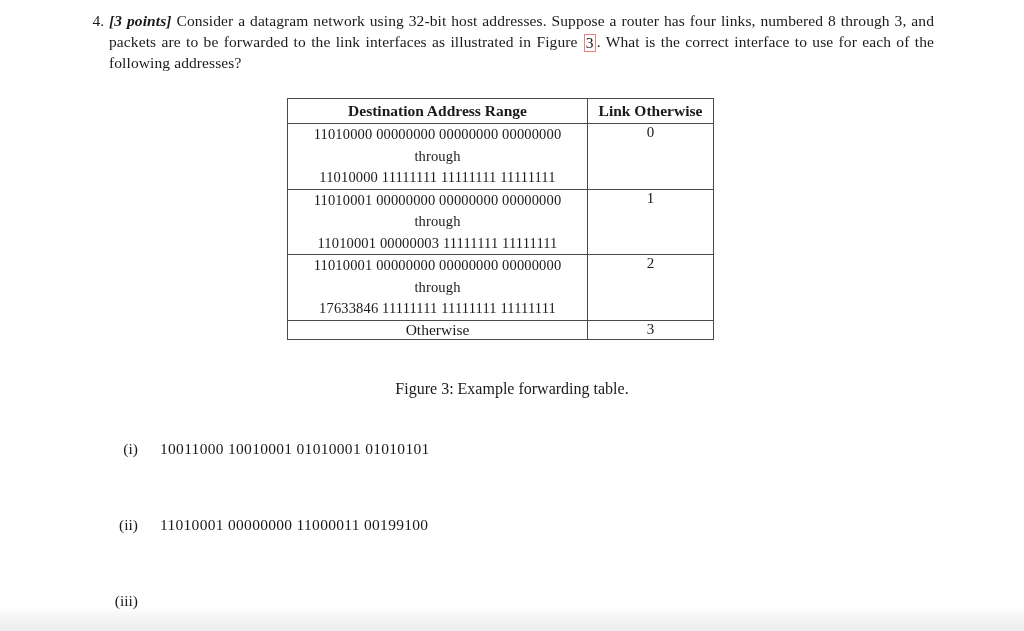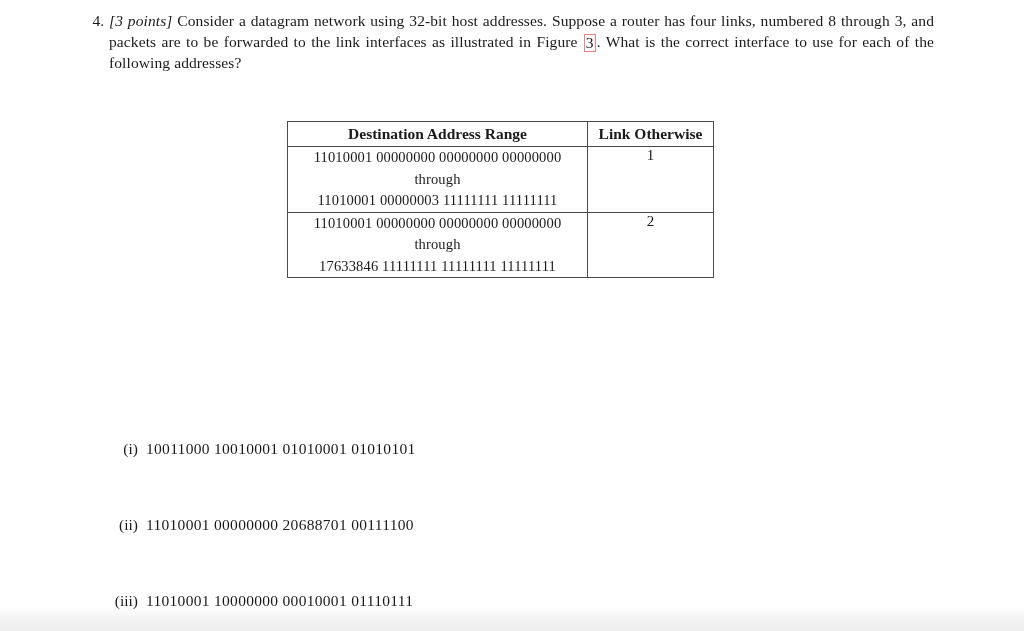--- a/index.html
+++ b/index.html
@@ -45,37 +45,37 @@
   .q-body {
     margin-left: 31px;
     font-size: 15.5px;
     line-height: 21px;
     text-align: justify;
     text-justify: inter-word;
     letter-spacing: 0.1px;
   }
   .points {
     font-style: italic;
-    font-weight: normal;
+    font-weight: bold;
   }
   .ref-box {
     display: inline-block;
     border: 1px solid #f08080;
     padding: 0px 1px;
     line-height: 16px;
     margin: 0 1px;
     position: relative;
     top: 1px;
   }
 
   
   .fwd-table-wrap {
     position: absolute;
     left: 287px;
-    top: 121px;
+    top: 98px;
   }
   table.fwd-table {
     border-collapse: collapse;
     font-size: 14.5px;
     table-layout: fixed;
   }
   table.fwd-table th,
   table.fwd-table td {
     border: 1px solid #4a4a4a;
     text-align: center;
@@ -137,21 +137,21 @@
   }
   .item-label {
     position: absolute;
     left: 0;
     top: 0;
     width: 38px;
     text-align: right;
   }
   .item-value {
     position: absolute;
-    left: 46px;
+    left: 60px;
     top: 0;
     letter-spacing: 0.3px;
   }
 
   
   .page-shadow {
     position: absolute;
     left: 0;
     bottom: 0;
     width: 1024px;
@@ -182,49 +182,61 @@
       </colgroup>
       <thead>
         <tr>
           <th>Destination Address Range</th>
           <th>Link Otherwise</th>
         </tr>
       </thead>
       <tbody>
         <tr>
           <td class="range-cell">
+            <span class="range-start">11010000 00000000 00000000 00000000</span>
+            <span class="through">through</span>
+            <span class="range-end">11010000 11111111 11111111 11111111</span>
+          </td>
+          <td class="iface-cell">0</td>
+        </tr>
+        <tr>
+          <td class="range-cell">
             <span class="range-start">11010001 00000000 00000000 00000000</span>
             <span class="through">through</span>
             <span class="range-end">11010001 00000003 11111111 11111111</span>
           </td>
           <td class="iface-cell">1</td>
         </tr>
         <tr>
           <td class="range-cell">
             <span class="range-start">11010001 00000000 00000000 00000000</span>
             <span class="through">through</span>
             <span class="range-end">17633846 11111111 11111111 11111111</span>
           </td>
           <td class="iface-cell">2</td>
         </tr>
+        <tr>
+          <td class="otherwise-cell">Otherwise</td>
+          <td class="otherwise-iface">3</td>
+        </tr>
       </tbody>
     </table>
   </div>
 
+  <div class="caption">Figure 3: Example forwarding table.</div>
 
   <div class="items">
     <div class="item">
       <span class="item-label">(i)</span>
       <span class="item-value">10011000 10010001 01010001 01010101</span>
     </div>
     <div class="item">
       <span class="item-label">(ii)</span>
-      <span class="item-value">11010001 00000000 20688701 00111100</span>
+      <span class="item-value">11010001 00000000 11000011 00199100</span>
     </div>
     <div class="item">
       <span class="item-label">(iii)</span>
-      <span class="item-value">11010001 10000000 00010001 01110111</span>
     </div>
   </div>
 
   <div class="page-shadow"></div>
 
 </div>
 
 </body></html>

